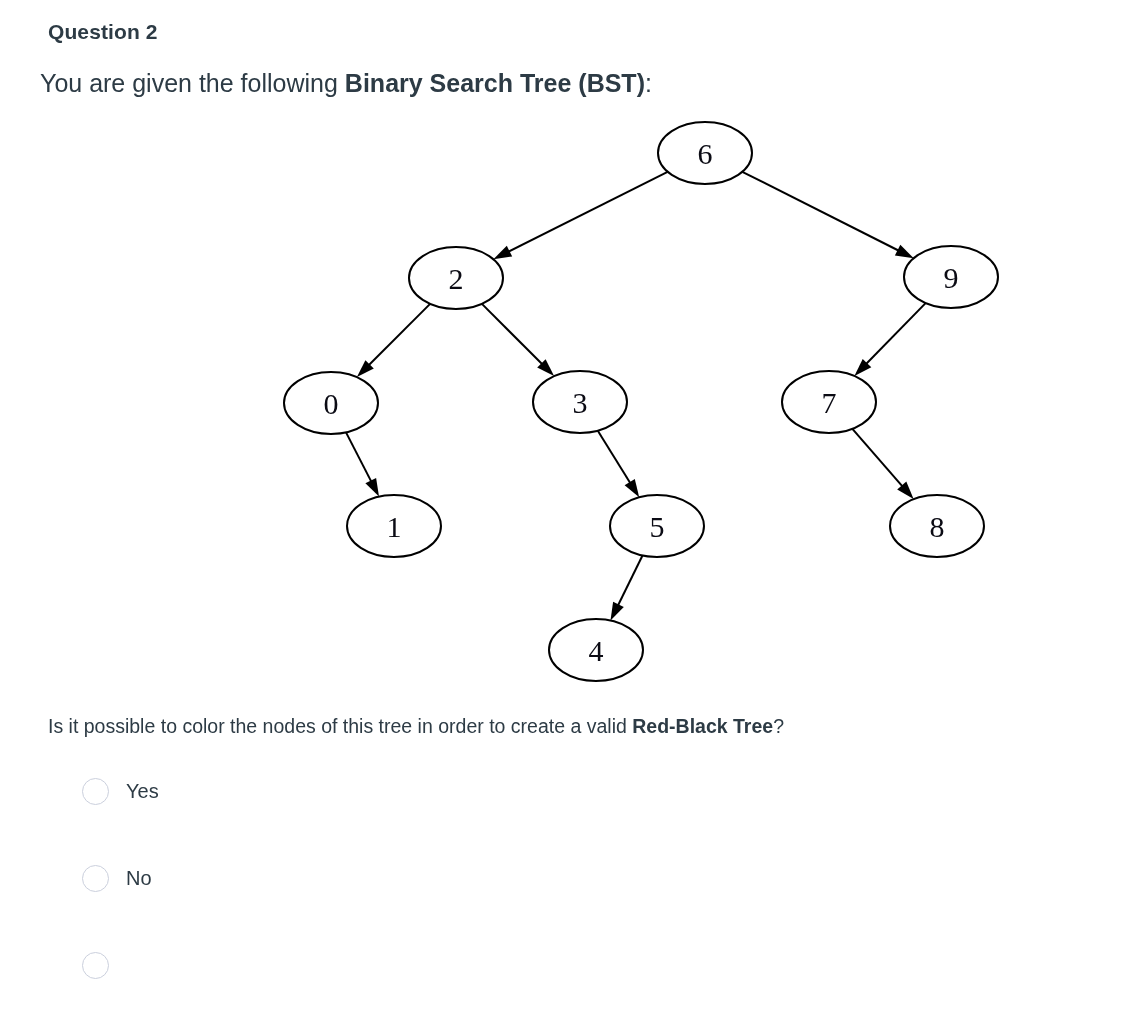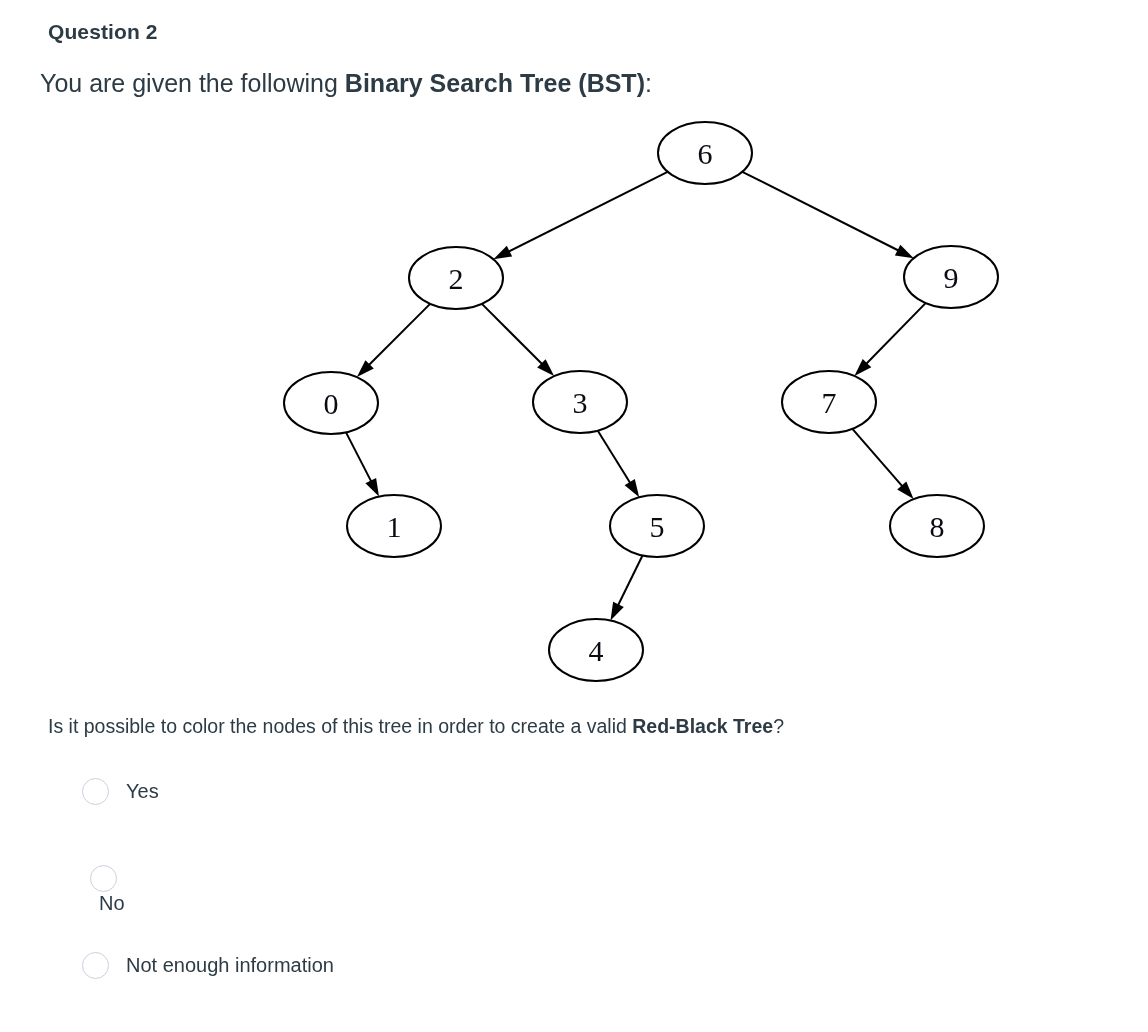--- a/index.html
+++ b/index.html
@@ -29,21 +29,21 @@
     position: absolute; left: 0; top: 100px;
     width: 1148px; height: 600px;
     display: block;
   }
   .option {
     position: absolute; left: 82px;
     display: flex; align-items: center;
     cursor: pointer;
   }
   #opt-0 { top: 778px; }
-  #opt-1 { top: 865px; flex-direction: column; }
+  #opt-1 { top: 865px; }
   #opt-2 { top: 952px; }
   .radio {
     width: 27px; height: 27px;
     box-sizing: border-box;
     border: 1.5px solid #cbd0dd;
     border-radius: 50%;
     background: #ffffff;
     flex: none;
   }
   .opt-label {
@@ -144,14 +144,13 @@
 <div class="option" id="opt-0">
   <span class="radio"></span>
   <span class="opt-label">Yes</span>
 </div>
 <div class="option" id="opt-1">
   <span class="radio"></span>
   <span class="opt-label">No</span>
 </div>
 <div class="option" id="opt-2">
   <span class="radio"></span>
-  <span class="opt-label">Not enough information</span>
 </div>
 
 </body></html>

